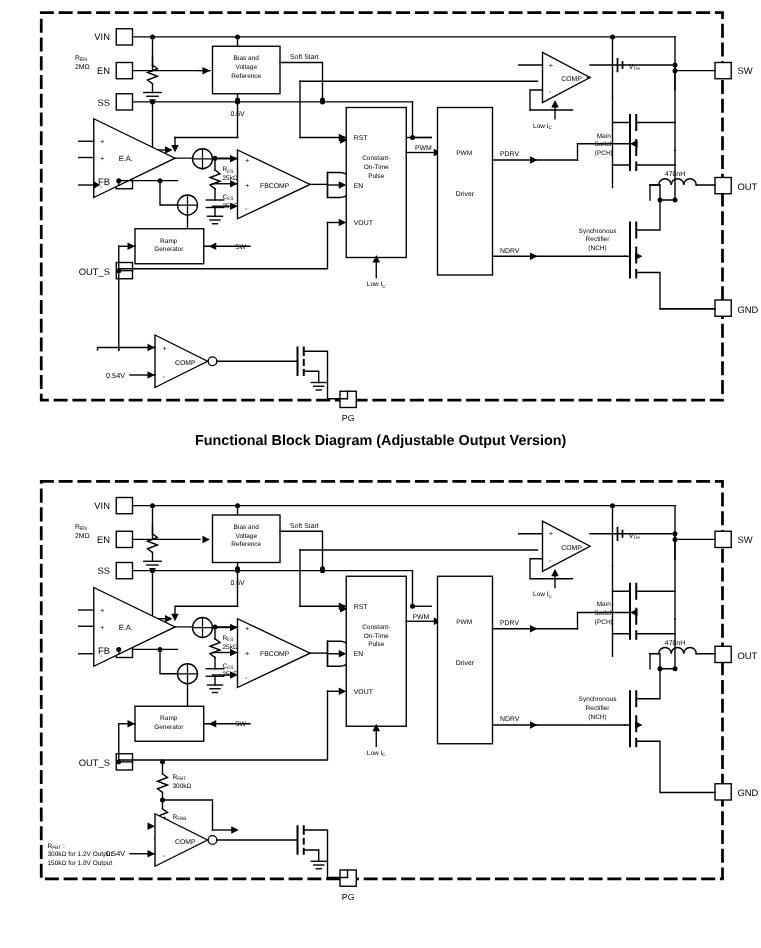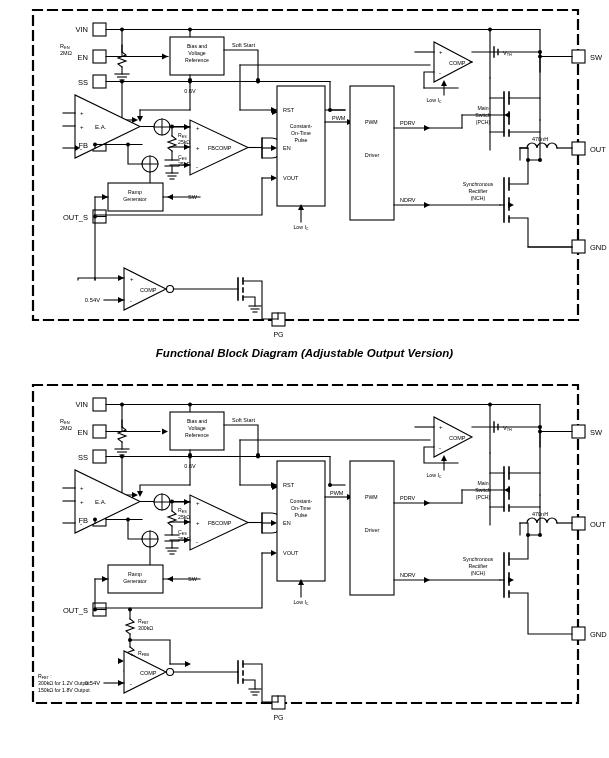--- a/index.html
+++ b/index.html
@@ -321,21 +321,21 @@
         <text x="540" y="141" text-anchor="middle" font-size="5.5">470nH</text>
 
         <text x="130" y="281" font-size="6">+</text>
         <text x="130" y="303" font-size="6">-</text>
         <text x="140" y="292" font-size="5.5">COMP</text>
         <text x="100" y="302" text-anchor="end" font-size="5.8">0.54V</text>
       </g>
     </svg>
   </div>
 
-  <div class="caption" style="top:347px;font-style:italic;">Functional Block Diagram (Adjustable Output Version)</div>
+  <div class="caption" style="top:347px;">Functional Block Diagram (Adjustable Output Version)</div>
 
   <div class="diagram" style="top:375px;height:345px;">
     <svg width="609" height="345" viewBox="0 0 609 345">
       <g fill="none" stroke="#000" stroke-width="1.1" stroke-linecap="square">
 
         <rect x="33" y="10" width="545" height="318" stroke-dasharray="9,6" stroke-width="2.2"></rect>
 
         <rect x="93" y="23" width="13" height="13" fill="#fff"></rect>
         <rect x="93" y="50" width="13" height="13" fill="#fff"></rect>
         <rect x="93" y="75" width="13" height="13" fill="#fff"></rect>

